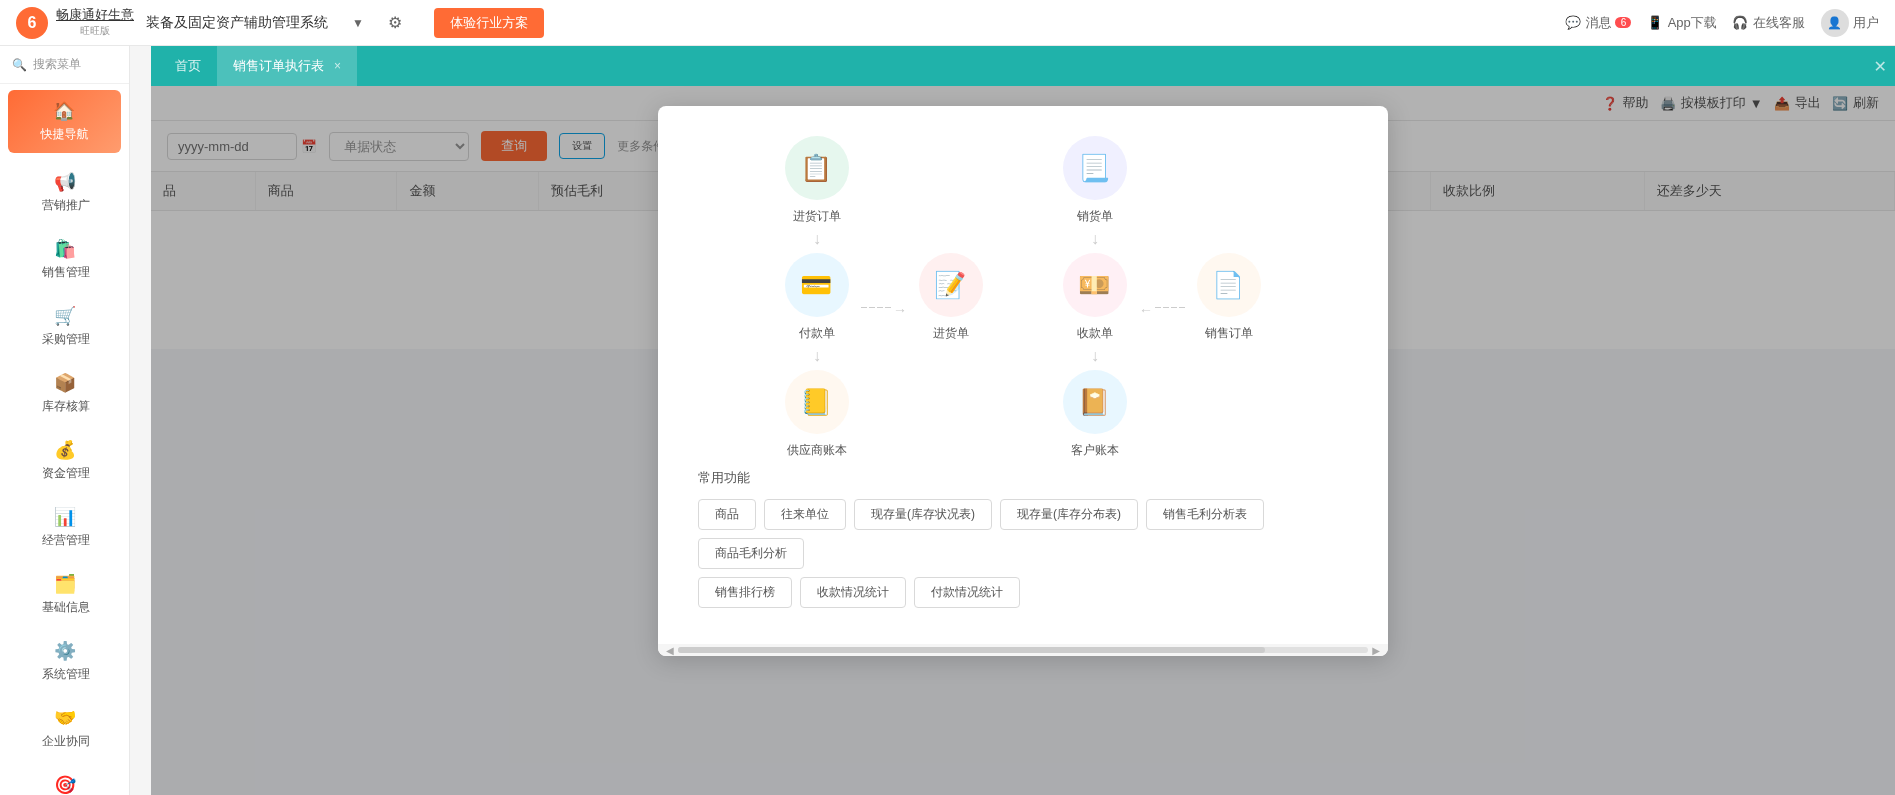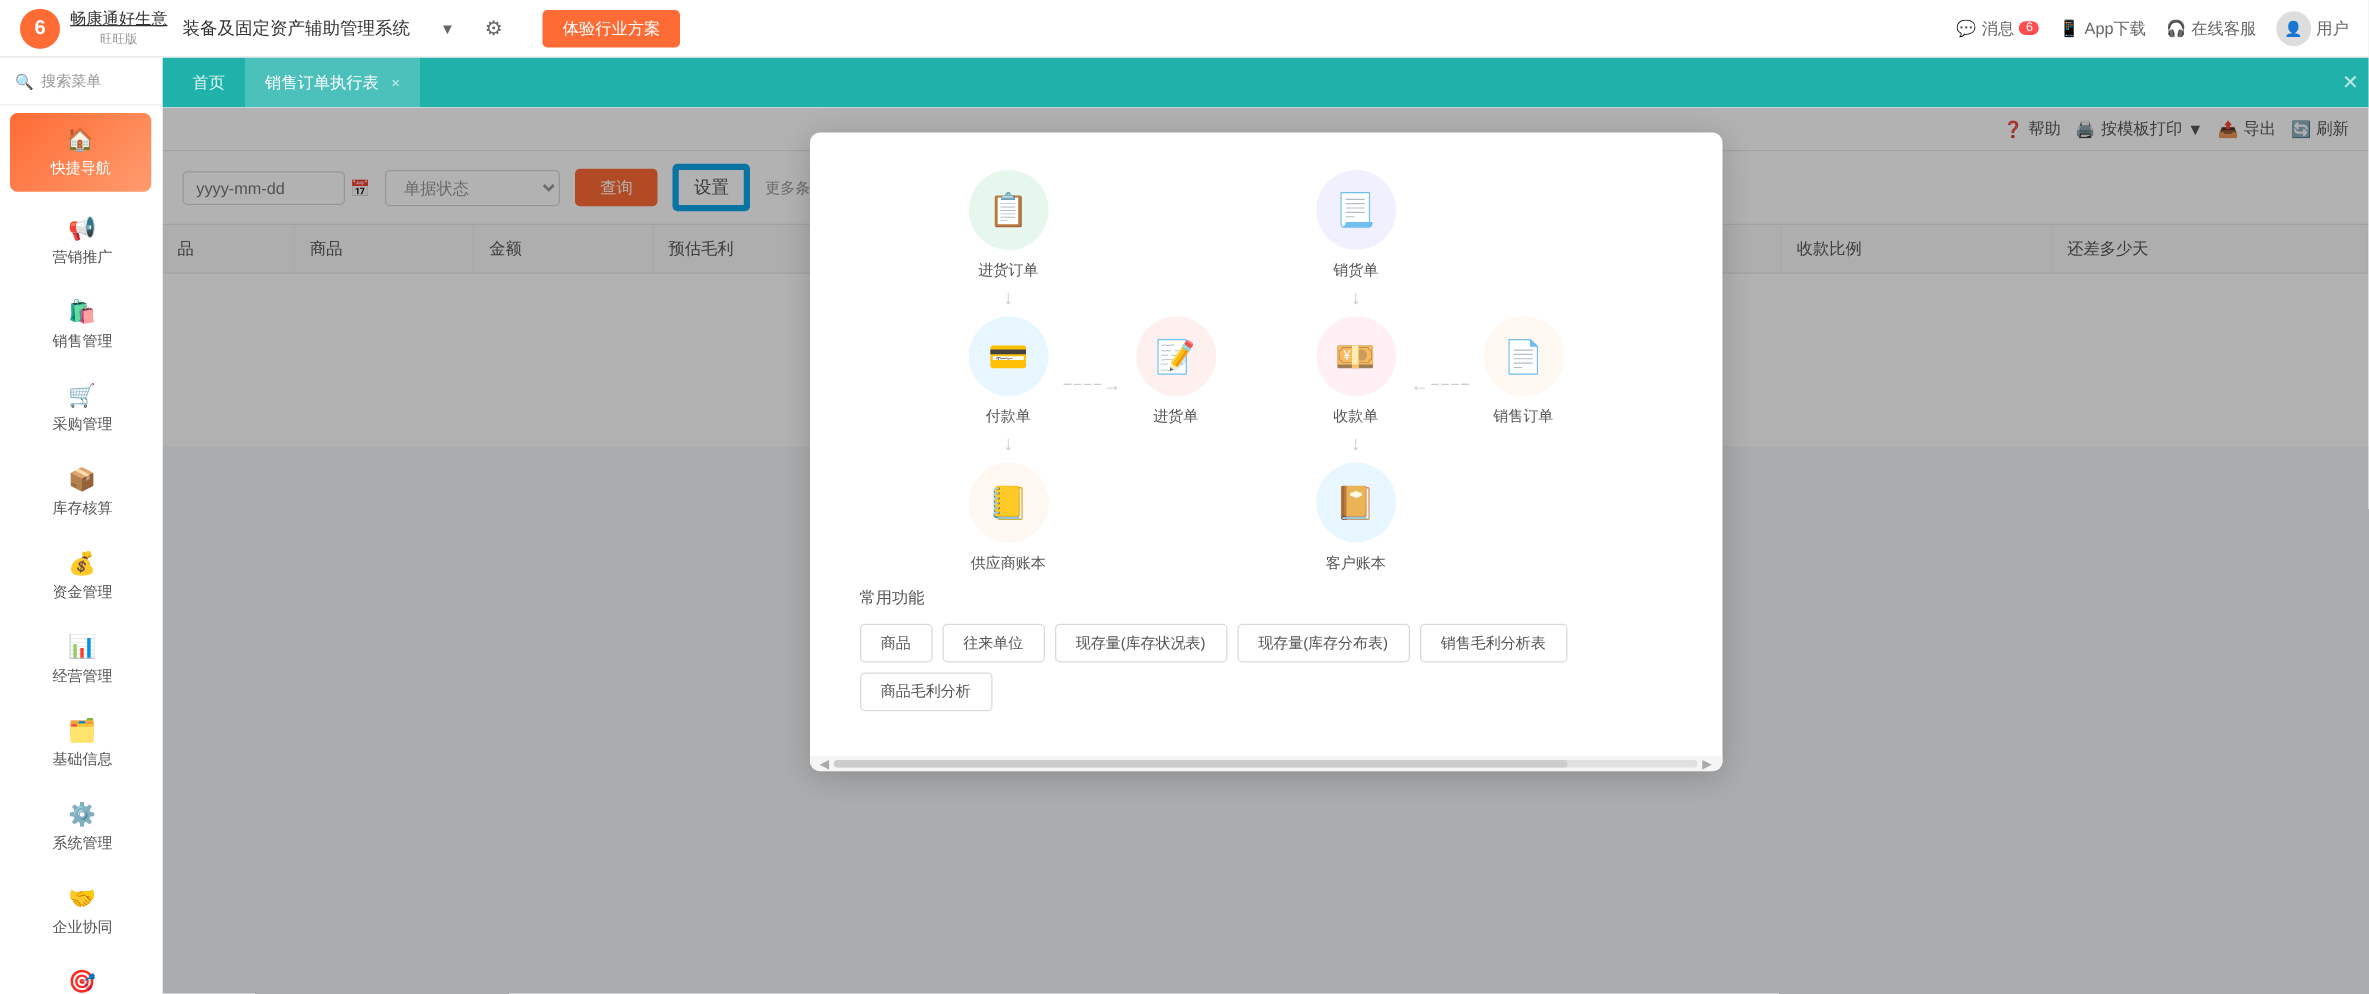--- a/index.html
+++ b/index.html
@@ -146,20 +146,21 @@
     .sidebar-item.highlight .label { color: white; }
     .sidebar-item.highlight .icon { color: white; }
 
     
     .main-content {
       flex: 1;
       display: flex;
       flex-direction: column;
       overflow: hidden;
       position: relative;
+      padding-left: 21px;
     }
 
     
     .tab-bar {
       background: #20b2aa;
       display: flex;
       align-items: center;
       height: 40px;
       padding: 0 8px;
     }
@@ -248,25 +249,25 @@
       background: #ff6b35;
       color: white;
       border: none;
       padding: 6px 20px;
       border-radius: 4px;
       cursor: pointer;
       font-size: 13px;
     }
     .settings-mini-btn {
       background: none;
-      border: 5px solid #0ea5e9;
+      border: 1px solid #0ea5e9;
       padding: 5px 12px;
       border-radius: 4px;
       cursor: pointer;
-      font-size: 14px;
+      font-size: 10px;
       color: #555;
     }
     .more-conditions {
       color: #999; font-size: 12px; cursor: pointer;
     }
 
     
     .table-area {
       background: white;
       margin: 0;
@@ -641,20 +642,25 @@
             <div class="common-functions">
               <div class="common-title">常用功能</div>
               <div class="func-buttons">
                 <button class="func-btn">商品</button>
                 <button class="func-btn">往来单位</button>
                 <button class="func-btn">现存量(库存状况表)</button>
                 <button class="func-btn">现存量(库存分布表)</button>
                 <button class="func-btn">销售毛利分析表</button>
                 <button class="func-btn">商品毛利分析</button>
               </div>
+              <div class="func-buttons" style="margin-top: 8px;">
+                <button class="func-btn">销售排行榜</button>
+                <button class="func-btn">收款情况统计</button>
+                <button class="func-btn">付款情况统计</button>
+              </div>
             </div>
           </div>
 
           <div class="modal-scrollbar">
             <span class="scroll-arrow">◀</span>
             <div class="scrollbar-track">
               <div class="scrollbar-thumb"></div>
             </div>
             <span class="scroll-arrow">▶</span>
           </div>

